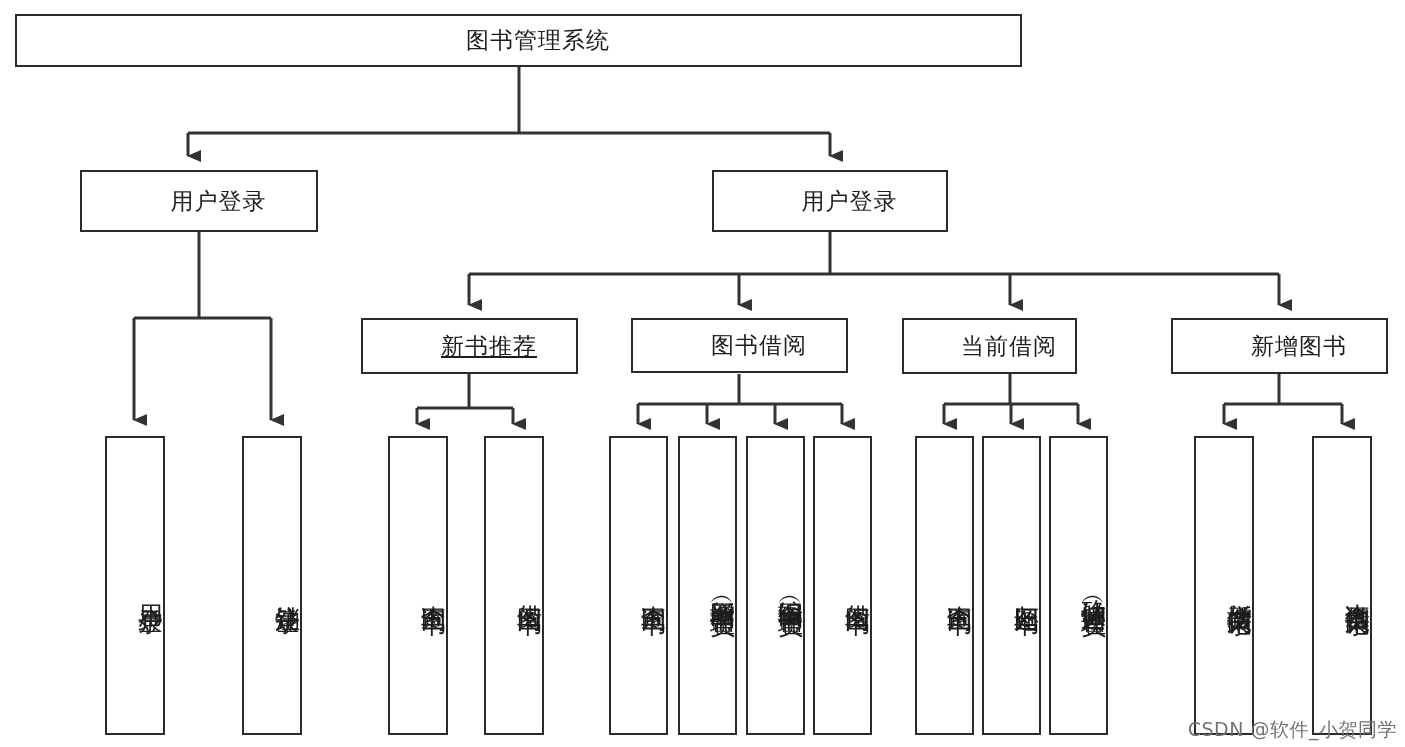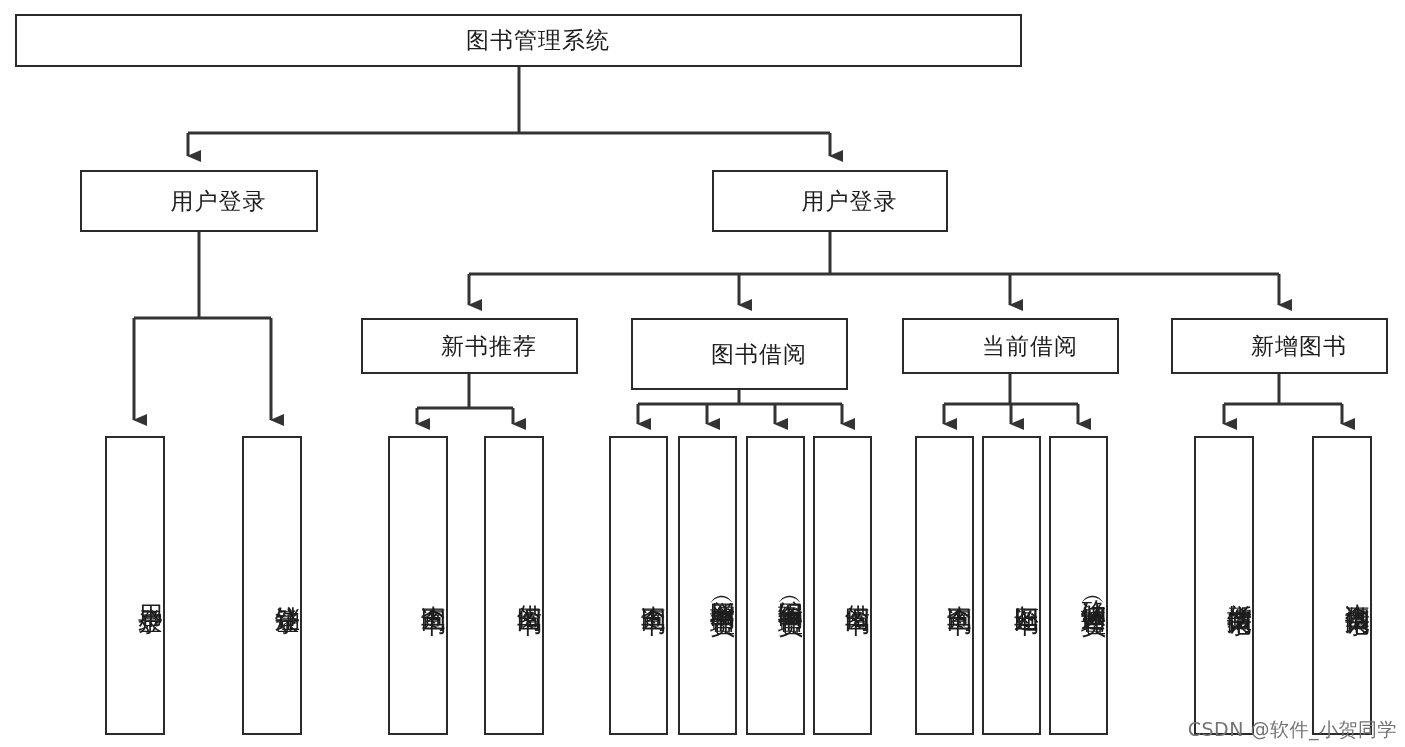--- a/index.html
+++ b/index.html
@@ -139,25 +139,25 @@
       <path d="M1342,404 L1342,424" marker-end="url(#arrow)"></path>
     </g>
   </svg>
 
   <div class="node node-h" style="left:15px; top:14px; width:1007px; height:53px;">图书管理系统</div>
 
   <div class="node node-h" style="left:80px; top:170px; width:238px; height:62px;">用户登录</div>
 
   <div class="node node-h" style="left:712px; top:170px; width:236px; height:62px;">用户登录</div>
 
-  <div class="node node-h" style="left:361px; top:318px; width:217px; height:56px;">新书推荐</div>
-
-  <div class="node node-h" style="left:631px; top:318px; width:217px; height:72px;">图书借阅</div>
-
-  <div class="node node-h" style="left:902px; top:318px; width:217px; height:56px;">当前借阅</div>
+  <div class="node node-h" style="left:361px; top:318px; width:217px; height:56px;text-decoration:underline;">新书推荐</div>
+
+  <div class="node node-h" style="left:631px; top:318px; width:217px; height:55px;">图书借阅</div>
+
+  <div class="node node-h" style="left:902px; top:318px; width:175px; height:56px;">当前借阅</div>
 
   <div class="node node-h" style="left:1171px; top:318px; width:217px; height:56px;">新增图书</div>
 
   <div class="node node-v" style="left:105px; top:436px; width:60px; height:299px;">
     <span class="vtext">用户登录</span>
   </div>
 
   <div class="node node-v" style="left:242px; top:436px; width:60px; height:299px;">
     <span class="vtext">注销登录</span>
   </div>

